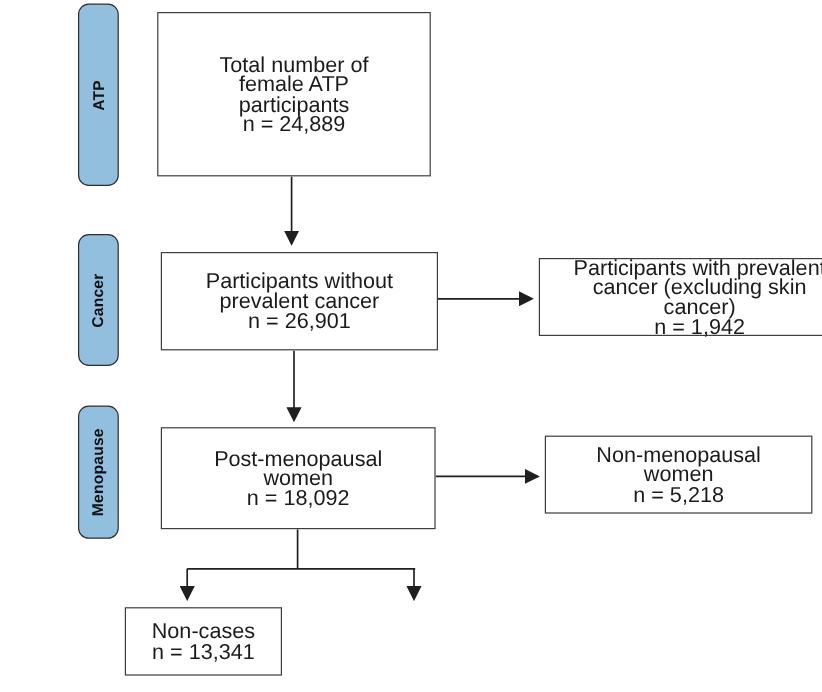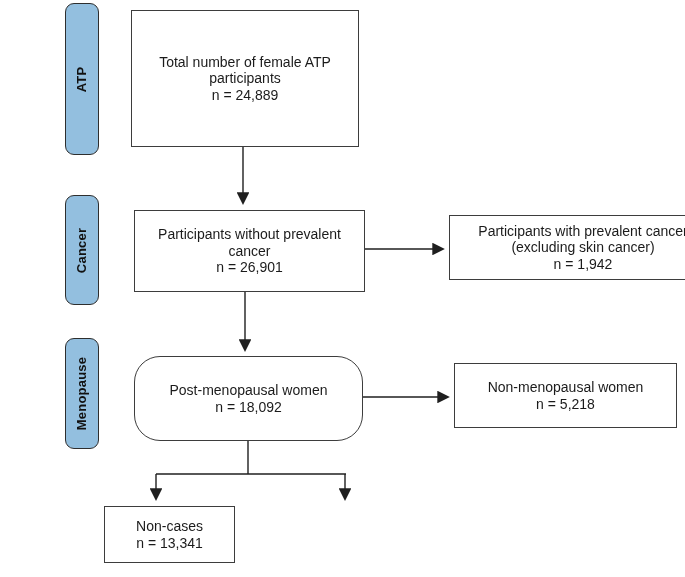--- a/index.html
+++ b/index.html
@@ -41,27 +41,27 @@
   .fbox {
     position: absolute;
     box-sizing: border-box;
     background: #ffffff;
     border: 1.4px solid #3d3d3d;
     display: flex;
     flex-direction: column;
     align-items: center;
     justify-content: center;
     text-align: center;
-    font-size: 14px;
+    font-size: 18px;
     line-height: 16.5px;
   }
   .box-total    { left: 131px; top: 10px;  width: 228px; height: 137px; padding: 0 26px; }
   .box-nocancer { left: 134px; top: 210px; width: 231px; height: 82px;  padding: 0 20px; text-align: center; }
   .box-cancer   { left: 449px; top: 215px; width: 268px; height: 65px;  padding: 0 18px; }
-  .box-postmeno { left: 134px; top: 356px; width: 229px; height: 85px;  padding: 0 16px; border-radius: 26px; }
+  .box-postmeno { left: 134px; top: 356px; width: 229px; height: 85px;  padding: 0 16px; }
   .box-nonmeno  { left: 454px; top: 363px; width: 223px; height: 65px;  padding: 0 16px; }
   .box-noncases { left: 104px; top: 506px; width: 131px; height: 57px;  padding: 0 8px; }
   .box-incident { left: 282px; top: 506px; width: 130px; height: 57px;  padding: 0 8px; }
 
   .arrows {
     position: absolute;
     left: 0; top: 0;
     width: 685px; height: 577px;
     pointer-events: none;
   }

